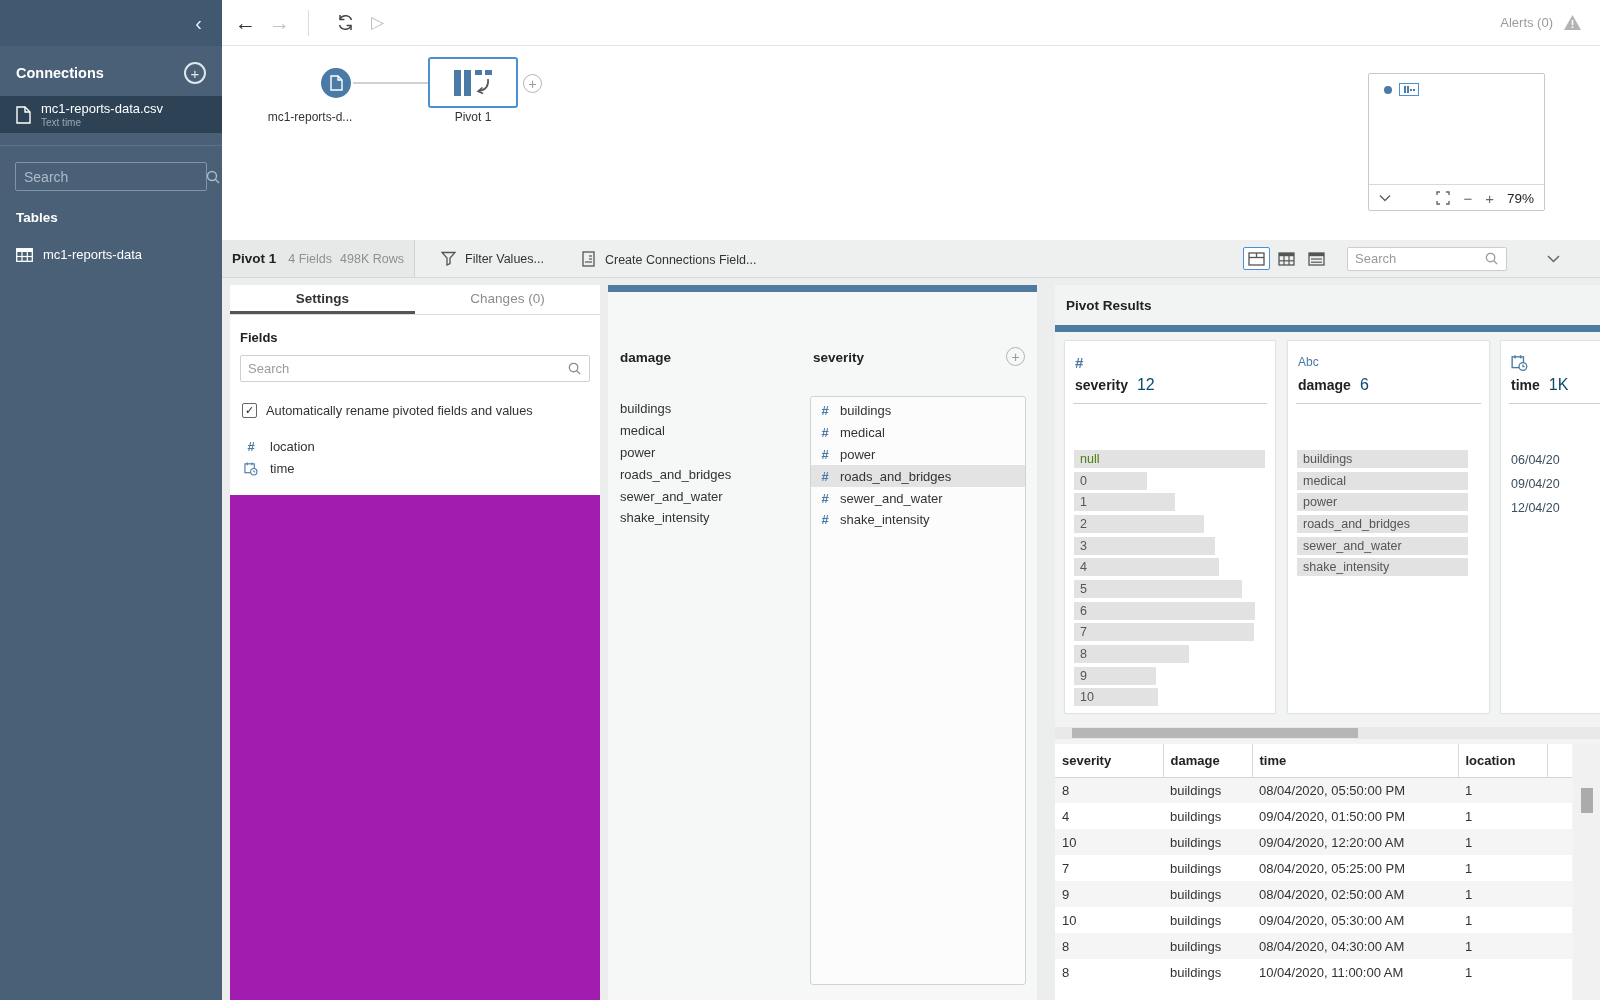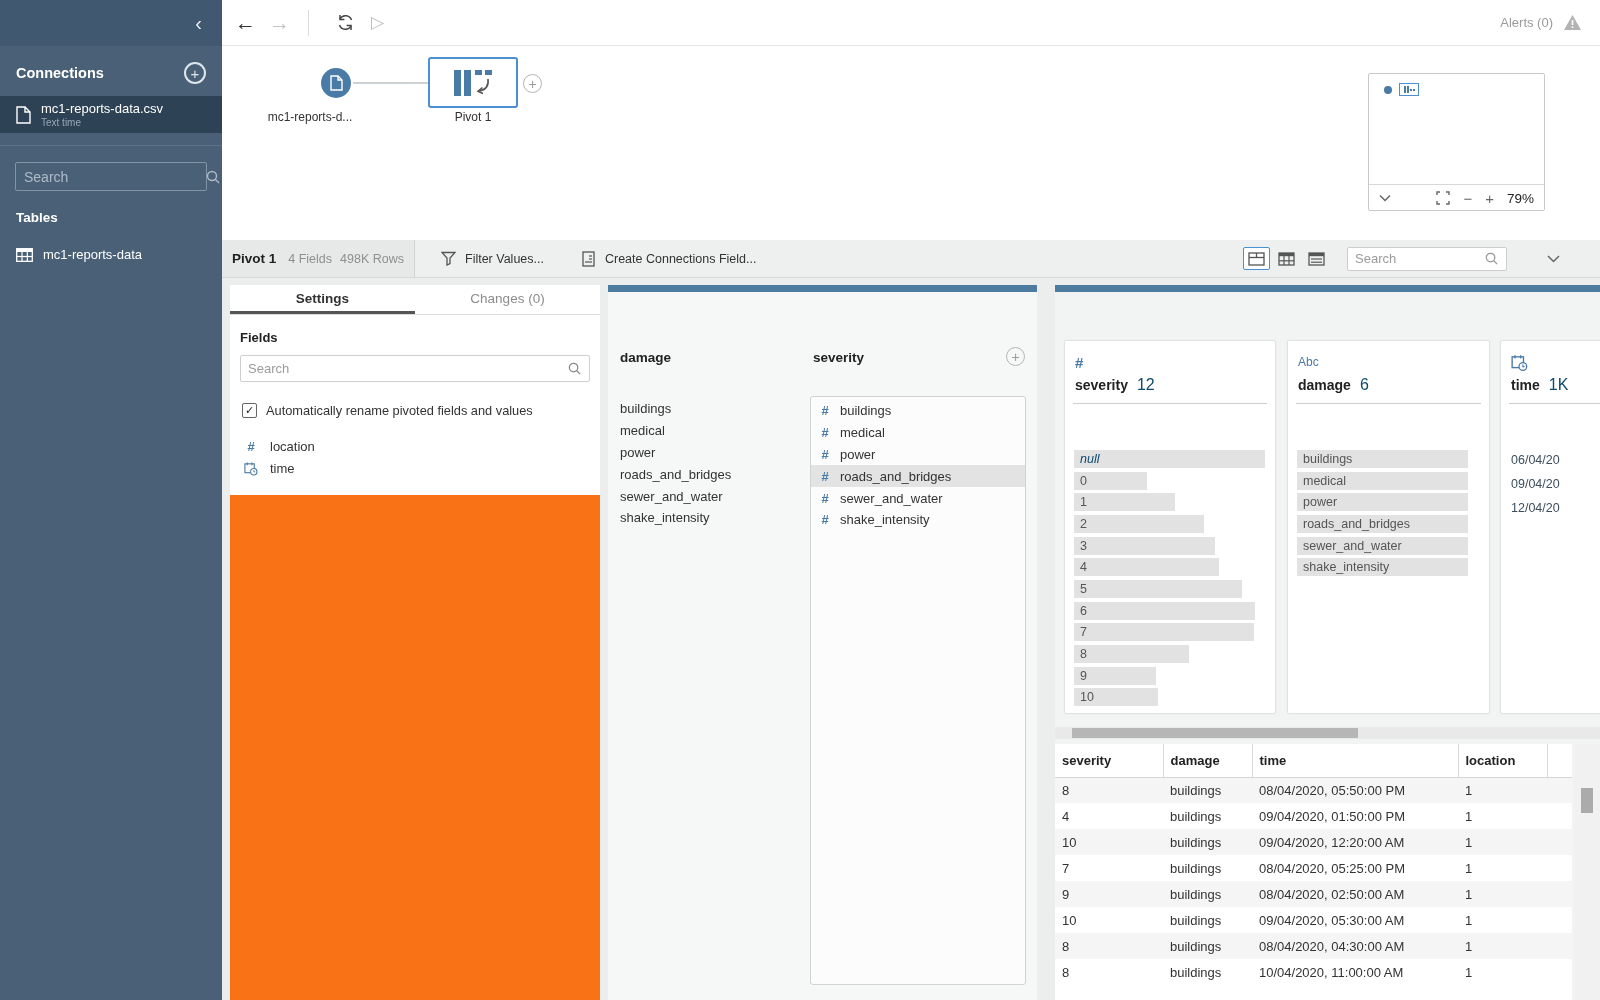--- a/index.html
+++ b/index.html
@@ -55,37 +55,37 @@
   .mm-right { margin-left:auto; display:flex; align-items:center; gap:13px; }
   .mm-zoom { color:#222; font-size:13.5px; }
   .mm-sign { font-size:15px; color:#666; }
 
   
   .step-toolbar { position:absolute; left:222px; top:240px; width:1378px; height:38px; background:#eef0f0; border-bottom:1px solid #d7d7d7; display:flex; align-items:center; z-index:4; }
   .step-left { width:193px; height:100%; background:#e7e9e9; border-right:1px solid #d2d2d2; display:flex; align-items:center; padding-left:10px; gap:12px; }
   .step-name { font-weight:700; font-size:13.5px; color:#222; white-space:nowrap; }
   .step-meta { color:#8f8f8f; font-size:12.5px; white-space:nowrap; }
   .step-meta + .step-meta { margin-left:-4px; }
-  .step-action { display:flex; align-items:center; gap:9px; color:#333; font-size:12.5px; }
+  .step-action { display:flex; align-items:flex-end; gap:9px; color:#333; font-size:12.5px; }
   .step-action.filter { margin-left:26px; }
   .step-action.calc { margin-left:38px; }
   .step-right { margin-left:auto; display:flex; align-items:center; margin-right:40px; }
   .view-toggles { display:flex; gap:3px; }
   .vt-btn { width:27px; height:23px; display:flex; align-items:center; justify-content:center; border:1px solid transparent; border-radius:2px; color:#555; }
   .vt-btn.active { background:#fff; border-color:#4a90d2; }
   .step-search { width:160px; height:24px; background:#fff; border:1px solid #cdcdcd; border-radius:2px; margin-left:17px; display:flex; align-items:center; padding:0 7px; }
   .step-search input { flex:1; border:none; outline:none; font-size:13px; color:#555; font-family:inherit; min-width:0; }
   .step-search input::placeholder { color:#9a9a9a; }
   .step-chevron { margin-left:40px; color:#666; display:flex; }
 
   
   .panels { position:absolute; left:222px; top:278px; width:1378px; bottom:0; background:#eceeee; }
 
   
-  .settings-panel { position:absolute; left:8px; top:7px; width:370px; bottom:0; background:#f97316; }
+  .settings-panel { position:absolute; left:8px; top:7px; width:370px; bottom:0; background:#a21caf; }
   .settings-white { background:#fff; padding-bottom:16px; }
   .tabs-row { display:flex; height:30px; border-bottom:1px solid #dcdcdc; }
   .tab { flex:1; display:flex; align-items:center; justify-content:center; font-size:13.5px; color:#8c8c8c; border-bottom:3px solid transparent; }
   .tab.active { color:#333; font-weight:700; border-bottom-color:#555; }
   .fields-title { margin:15px 0 0 10px; font-weight:700; font-size:13px; color:#222; }
   .fields-search { margin:10px 10px 0 10px; height:27px; background:#fff; border:1px solid #cfcfcf; border-radius:2px; display:flex; align-items:center; padding:0 7px; }
   .fields-search input { flex:1; border:none; outline:none; font-size:13px; color:#555; font-family:inherit; min-width:0; }
   .fields-search input::placeholder { color:#9b9b9b; }
   .rename-row { margin:21px 10px 0 12px; display:flex; align-items:flex-start; gap:9px; }
   .checkbox { width:15px; height:15px; border:1px solid #666; border-radius:2px; background:#fff; display:flex; align-items:center; justify-content:center; font-size:11px; color:#222; flex:0 0 auto; }
@@ -122,21 +122,21 @@
   .card-type { padding:13px 10px 0 10px; color:#4a7aa6; height:31px; }
   .card-type .hash-glyph { font-size:15px; }
   .abc-glyph { color:#4a7aa6; font-size:12px; }
   .card-name-row { padding:4px 10px 0 10px; display:flex; align-items:baseline; gap:9px; }
   .card-name { font-weight:700; font-size:14px; color:#222; }
   .card-count { font-size:16px; color:#0c4a6e; }
   .card-divider { margin:9px 8px 0 8px; border-bottom:1px solid #cfcfcf; }
   .bars { margin:44px 10px 0 9px; }
   .bar-row { height:21.7px; display:flex; align-items:center; }
   .bar { height:18px; background:#e2e2e2; display:flex; align-items:center; padding-left:6px; font-size:12.5px; color:#555; white-space:nowrap; }
-  .bar.null { font-style:italic; color:#0c4a6e; }
+  .bar.null { color:#4d7c0f; }
   .time-values { margin:44px 0 0 10px; }
   .time-val { height:24px; display:flex; align-items:center; font-size:12.5px; color:#3d4e5c; white-space:nowrap; }
 
   .hscroll { position:absolute; left:0; top:442px; width:545px; height:12px; background:#e9e9e9; }
   .hscroll-thumb { position:absolute; left:17px; top:1px; width:286px; height:10px; background:#b6b6b6; }
 
   .results-table-wrap { position:absolute; left:0; top:459px; width:517px; bottom:0; background:#fff; overflow:hidden; }
   table.results { border-collapse:collapse; table-layout:fixed; width:517px; }
   table.results col.c1 { width:108px; } table.results col.c2 { width:89px; }
   table.results col.c3 { width:206px; } table.results col.c4 { width:89px; }
@@ -419,20 +419,23 @@
             <span>sewer_and_water</span>
           </div>
           <div class="pf-srow">
             <span class="hash-glyph">#</span>
             <span>shake_intensity</span>
           </div>
         </div>
     </div>
 
     <div class="results-panel">
+      <div class="panel-header">
+        <span class="panel-title">Pivot Results</span>
+      </div>
       <div class="blue-bar"></div>
 
       <div class="cards">
         <div class="card severity">
           <div class="card-type"><span class="hash-glyph">#</span></div>
           <div class="card-name-row">
             <span class="card-name">severity</span>
             <span class="card-count">12</span>
           </div>
           <div class="card-divider"></div>

